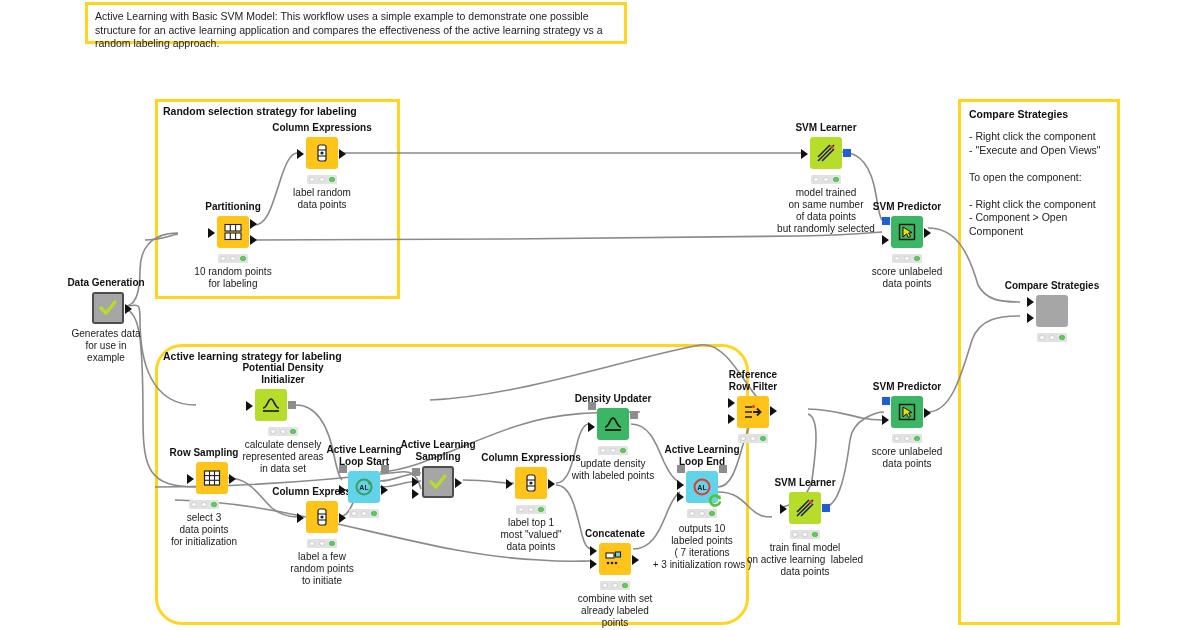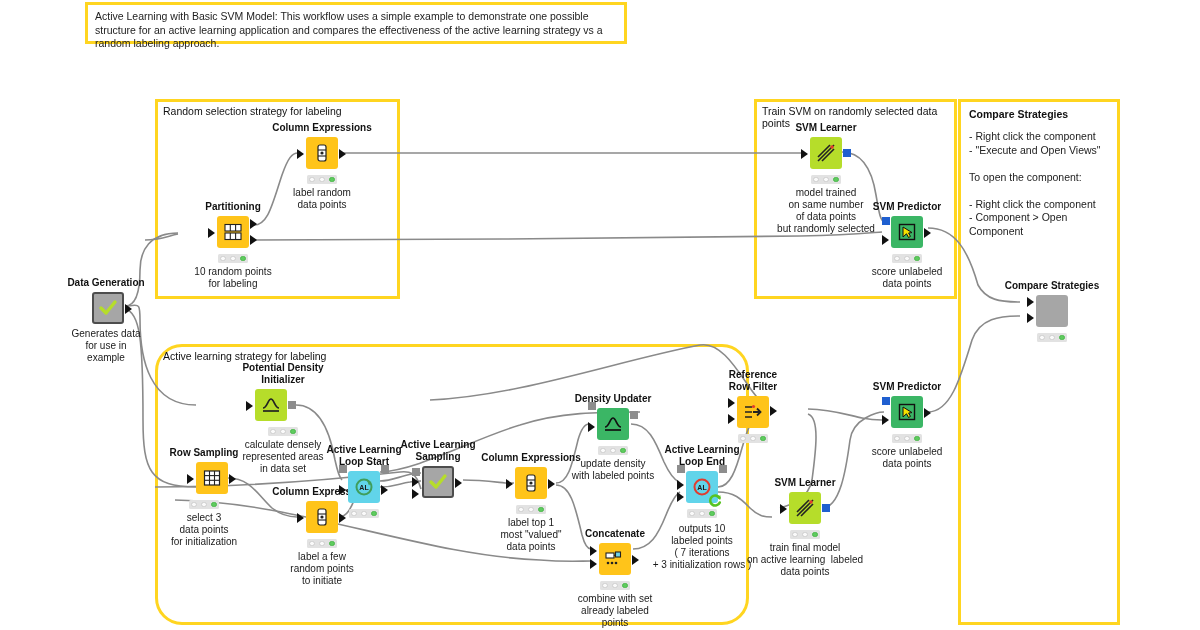--- a/index.html
+++ b/index.html
@@ -24,21 +24,21 @@
   .annot .abody {
     font-size:10.5px; line-height:13.5px; color:#222; white-space:pre-wrap;
   }
   .grp {
     position:absolute;
     border:3px solid #FFD520;
     background:transparent;
   }
   .grp > .gtitle {
     position:absolute; top:3px; left:5px;
-    font-size:10.5px; font-weight:normal; color:#111;
+    font-size:10.5px; font-weight:bold; color:#111;
     line-height:12px; white-space:pre-wrap;
   }
 
   
   #wires { position:absolute; inset:0; pointer-events:none; }
   #wires path { fill:none; stroke:#8a8a8a; stroke-width:1.6; }
 
   
   .node { position:absolute; }
   .node .nlabel {
@@ -96,23 +96,20 @@
 <div id="canvas">
 
   <div class="annot" style="left:85px; top:2px; width:542px; height:42px;">
     <div class="abody">Active Learning with Basic SVM Model: This workflow uses a simple example to demonstrate one possible structure for an active learning application and compares the effectiveness of the active learning strategy vs a random labeling approach.</div>
   </div>
 
   <div class="grp" style="left:155px; top:99px; width:245px; height:200px;">
     <div class="gtitle">Random selection strategy for labeling</div>
   </div>
 
-  <div class="grp" style="left:754px; top:99px; width:203px; height:200px;">
-    <div class="gtitle">Train SVM on randomly selected data points</div>
-  </div>
 
   <div class="grp" style="left:155px; top:344px; width:594px; height:281px;border-radius:27px;">
     <div class="gtitle">Active learning strategy for labeling</div>
   </div>
 
 
   <div class="annot" style="left:958px; top:99px; width:162px; height:526px; padding:6px 8px;">
     <div class="atitle">Compare Strategies</div>
     <div class="abody" style="margin-top:9px;">- Right click the component
 - "Execute and Open Views"

